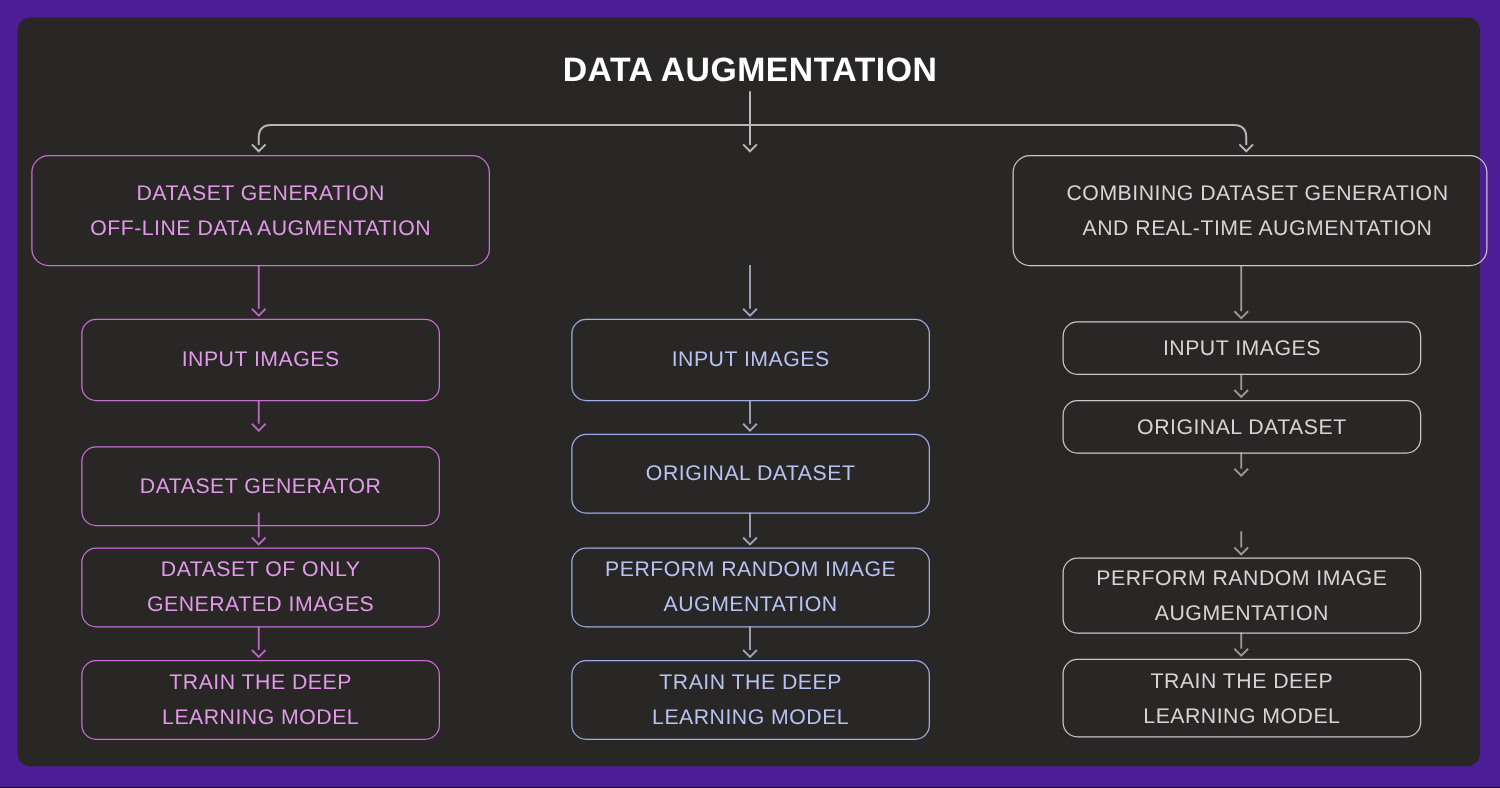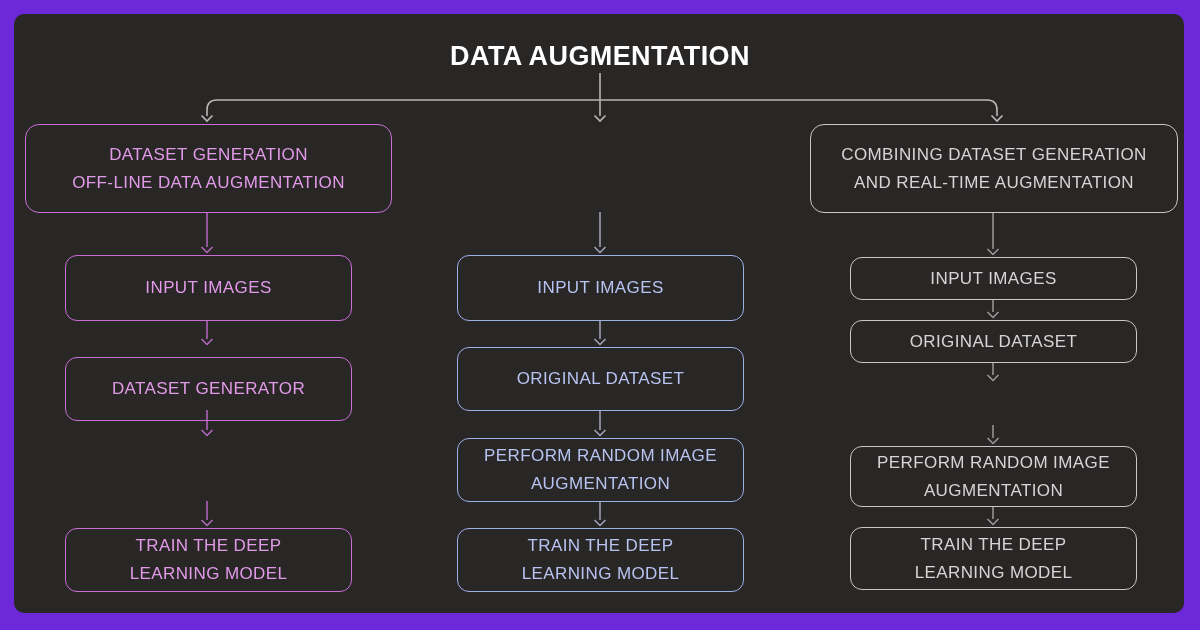--- a/index.html
+++ b/index.html
@@ -1,20 +1,20 @@
 <!DOCTYPE html>
 <html><head>
 <meta charset="utf-8">
 <style>
   html, body { margin: 0; padding: 0; background: #000; }
   .canvas {
     position: relative;
     width: 1200px;
     height: 630px;
-    background: #6d28d9;
+    background: #4c1d95;
     overflow: hidden;
     font-family: "Liberation Sans", sans-serif;
   }
   .panel {
     position: absolute;
     left: 14px; top: 14px; right: 16px; bottom: 17px;
     background: #292626;
     border-radius: 10px;
   }
   .title {
@@ -60,21 +60,21 @@
   .ofl-s1 { left: 65px; top: 357px; width: 285px; height: 62px; }
   .ofl-s2 { left: 65px; top: 438px; width: 285px; height: 62px; }
   .ofl-s3 { left: 65px; top: 528px; width: 285px; height: 62px; }
   
   .onl-header { left: 417px; top: 124px; width: 366px; height: 87px; }
   .onl-s0 { left: 457px; top: 255px; width: 285px; height: 64px; }
   .onl-s1 { left: 457px; top: 347px; width: 285px; height: 62px; }
   .onl-s2 { left: 457px; top: 438px; width: 285px; height: 62px; }
   .onl-s3 { left: 457px; top: 528px; width: 285px; height: 62px; }
   
-  .cmb-header { left: 810px; top: 124px; width: 366px; height: 87px; }
+  .cmb-header { left: 810px; top: 124px; width: 366px; height: 87px; padding-left: 12px; }
   .cmb-s0 { left: 850px; top: 257px; width: 285px; height: 41px; }
   .cmb-s1 { left: 850px; top: 320px; width: 285px; height: 41px; }
   .cmb-s2 { left: 850px; top: 383px; width: 285px; height: 41px; }
   .cmb-s3 { left: 850px; top: 446px; width: 285px; height: 59px; }
   .cmb-s4 { left: 850px; top: 527px; width: 285px; height: 61px; }
 </style>
 </head>
 <body>
 
 <div class="canvas">
@@ -125,20 +125,22 @@
         <path d="M987.5,438 L993,443.5 L998.5,438"></path>
       <path d="M993,506 V519"></path>
         <path d="M987.5,519 L993,524.5 L998.5,519"></path>
     </g>
   </svg>
 
   <div class="box header col-offline ofl-header">DATASET GENERATION
 OFF-LINE DATA AUGMENTATION</div>
   <div class="box col-offline ofl-s0">INPUT IMAGES</div>
   <div class="box col-offline ofl-s1">DATASET GENERATOR</div>
+  <div class="box col-offline ofl-s2">DATASET OF ONLY
+GENERATED IMAGES</div>
   <div class="box col-offline ofl-s3">TRAIN THE DEEP
 LEARNING MODEL</div>
 
   <div class="box col-online onl-s0">INPUT IMAGES</div>
   <div class="box col-online onl-s1">ORIGINAL DATASET</div>
   <div class="box col-online onl-s2">PERFORM RANDOM IMAGE
 AUGMENTATION</div>
   <div class="box col-online onl-s3">TRAIN THE DEEP
 LEARNING MODEL</div>
 

